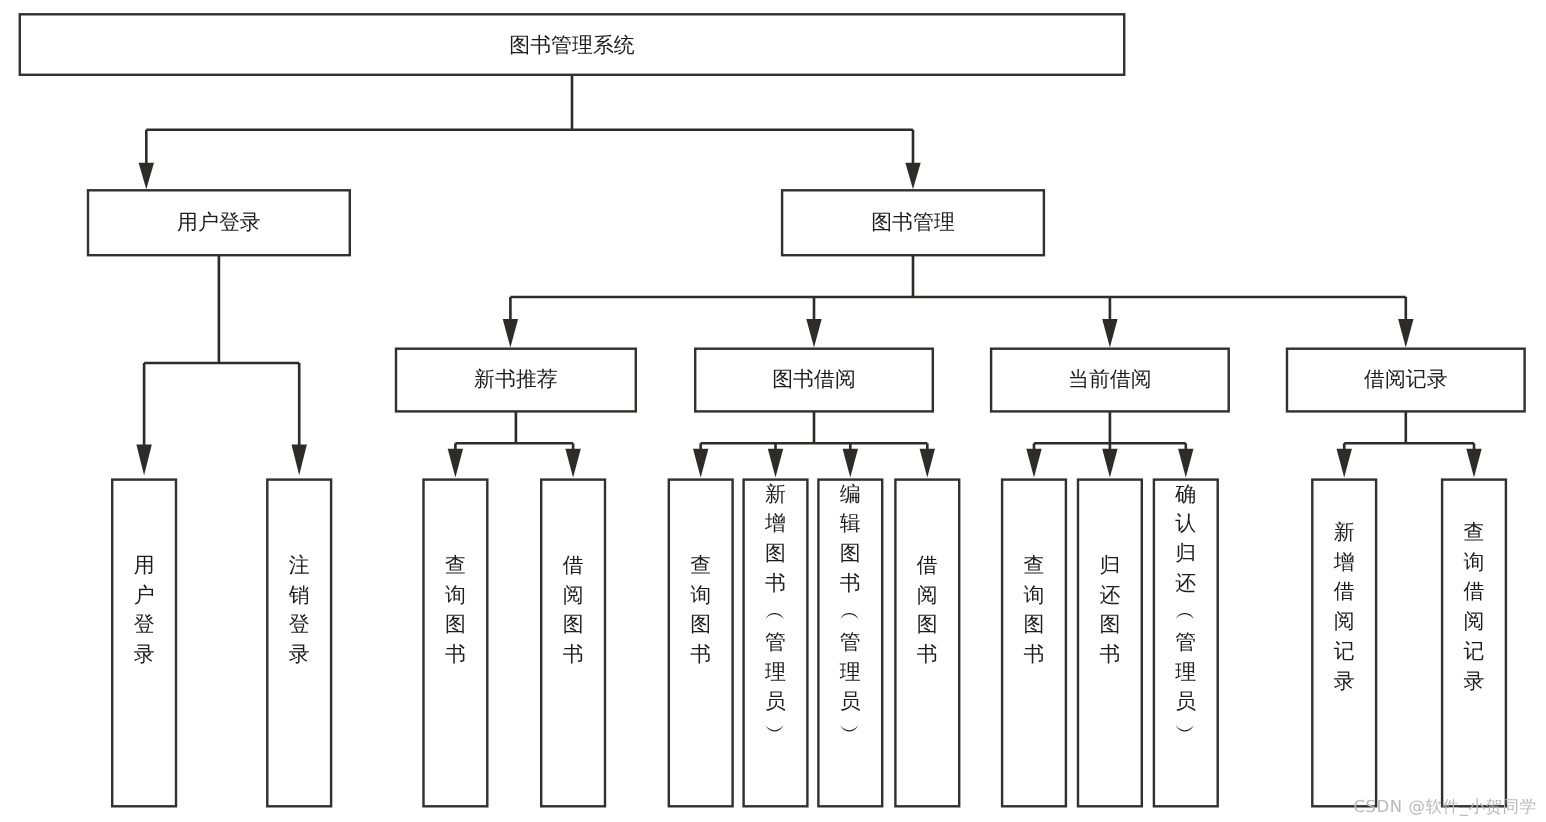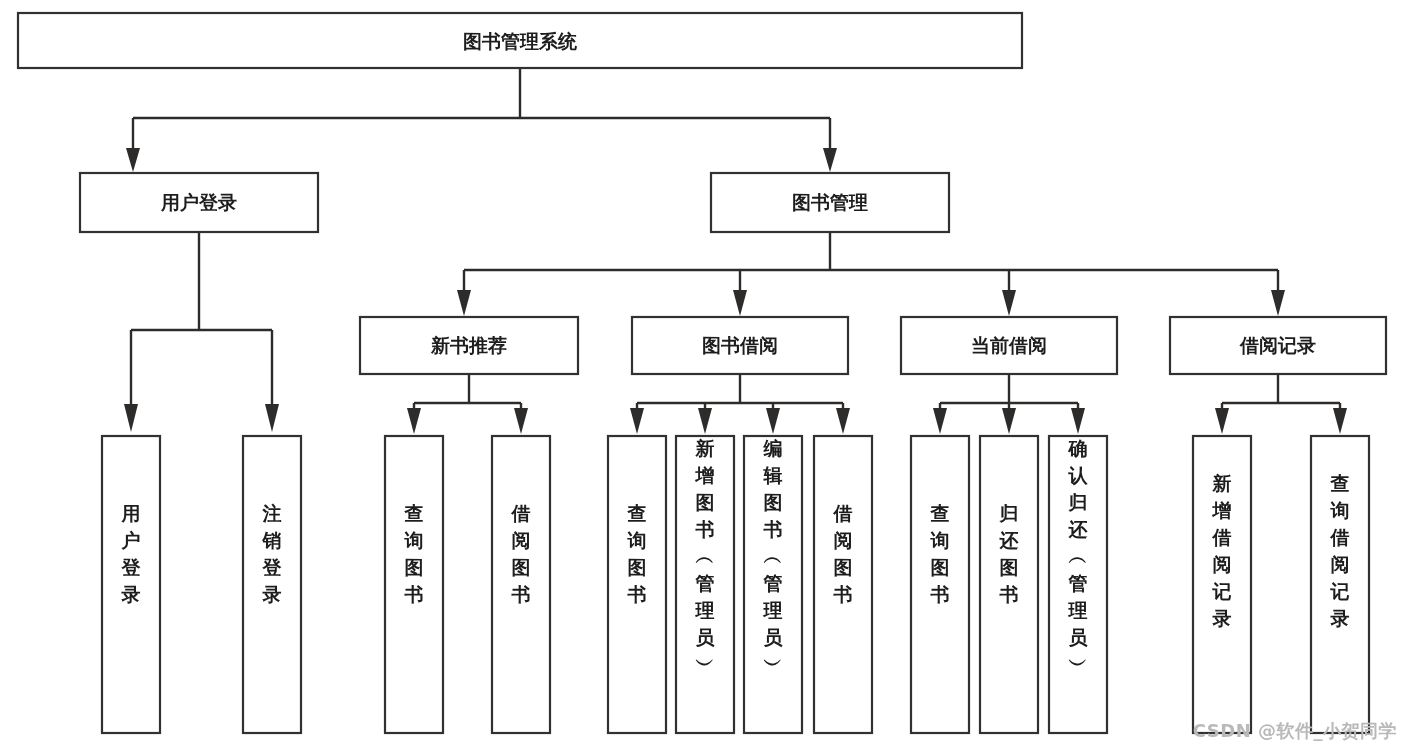--- a/index.html
+++ b/index.html
@@ -11,21 +11,20 @@
     width: 1405px;
     height: 747px;
     font-family: "DejaVu Sans", "Liberation Sans", sans-serif;
     overflow: hidden;
   }
   #diagram-root {
     position: relative;
     width: 1405px;
     height: 747px;
     background: #ffffff;
-    font-weight: bold;
   }
   svg#tree-svg {
     position: absolute;
     top: 0;
     left: 0;
     width: 1405px;
     height: 747px;
     display: block;
   }
   .node-box {
@@ -54,21 +53,21 @@
     font-family: "DejaVu Sans", "Liberation Sans", sans-serif;
     font-size: 19px;
     fill: #1d1d1d;
     text-anchor: middle;
   }
   .watermark-text {
     position: absolute;
     right: 8px;
     bottom: 4px;
     font-family: "DejaVu Sans", "Liberation Sans", sans-serif;
-    font-size: 18px;
+    font-size: 15px;
     color: #b9b9b9;
     letter-spacing: 0.5px;
     white-space: nowrap;
     user-select: none;
   }
 </style>
 </head>
 <body>
 
 <div id="diagram-root">

